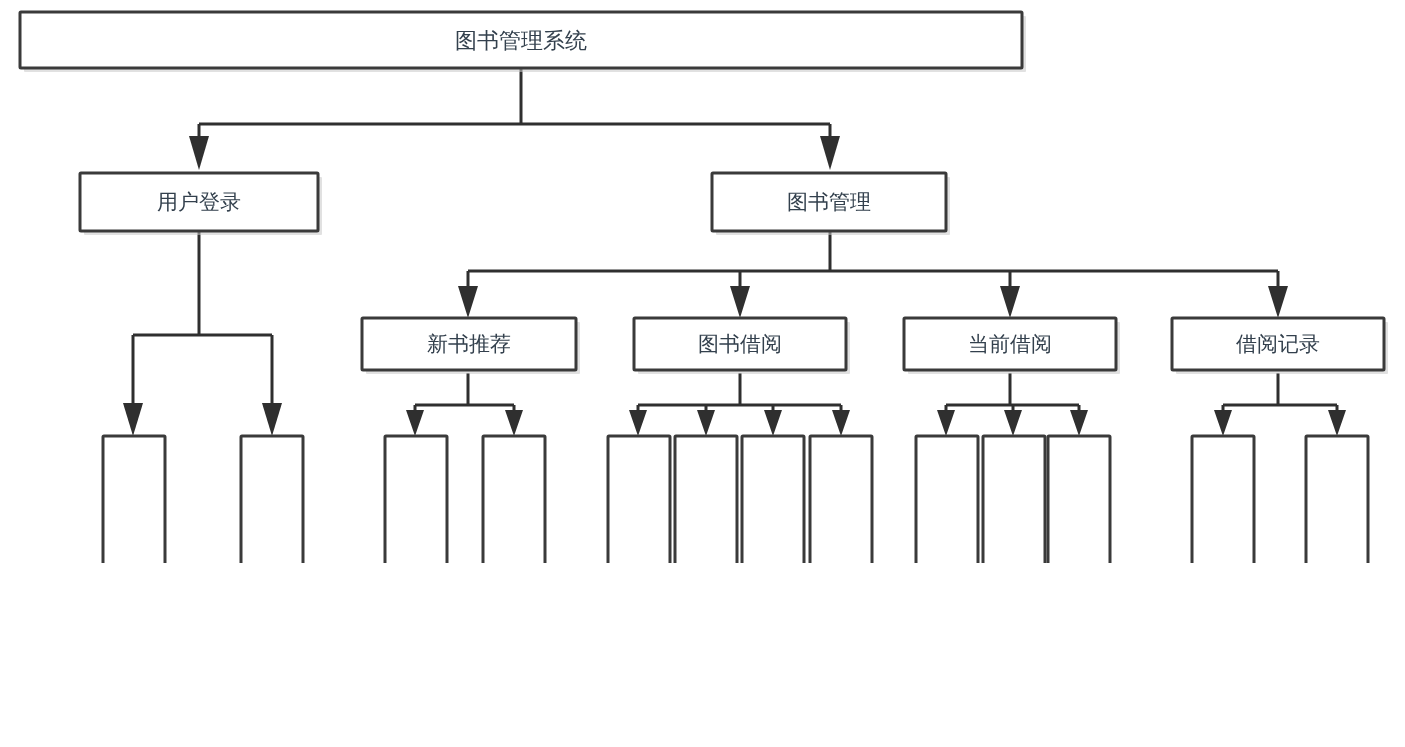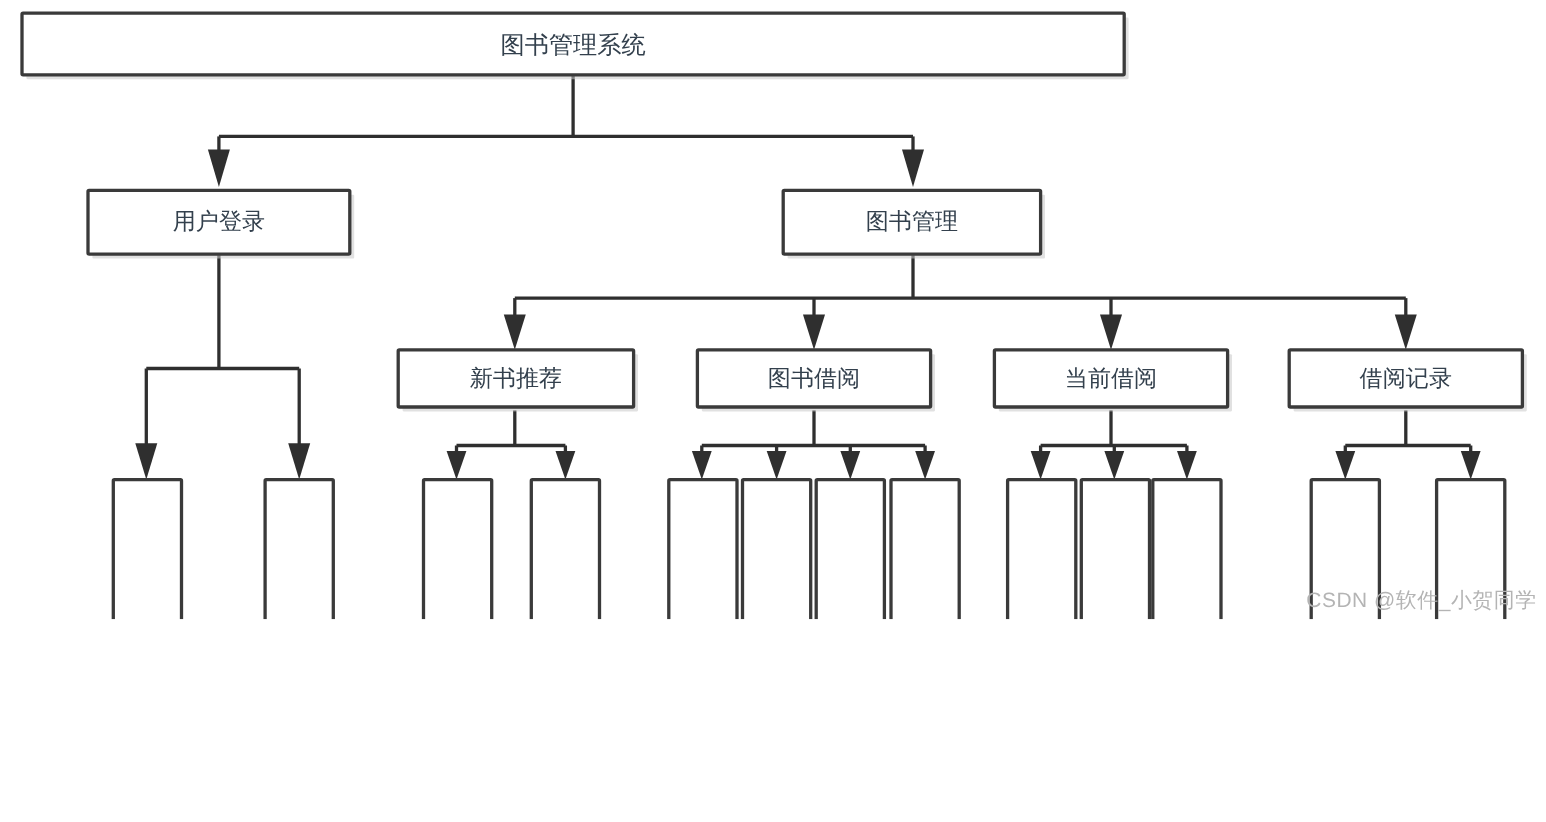--- a/index.html
+++ b/index.html
@@ -251,15 +251,14 @@
     <span class="vertical-label">确认归还（管理员）</span>
   </div>
 
   <div class="vertical-label-wrap" style="left:1192px; top:436px; width:62px; height:299px;">
     <span class="vertical-label">新增借阅记录</span>
   </div>
   <div class="vertical-label-wrap" style="left:1306px; top:436px; width:62px; height:299px;">
     <span class="vertical-label">查询借阅记录</span>
   </div>
 
-  <div class="watermark">CSDN @软件_小贺同学</div>
 
 </div>
 
 </body></html>

